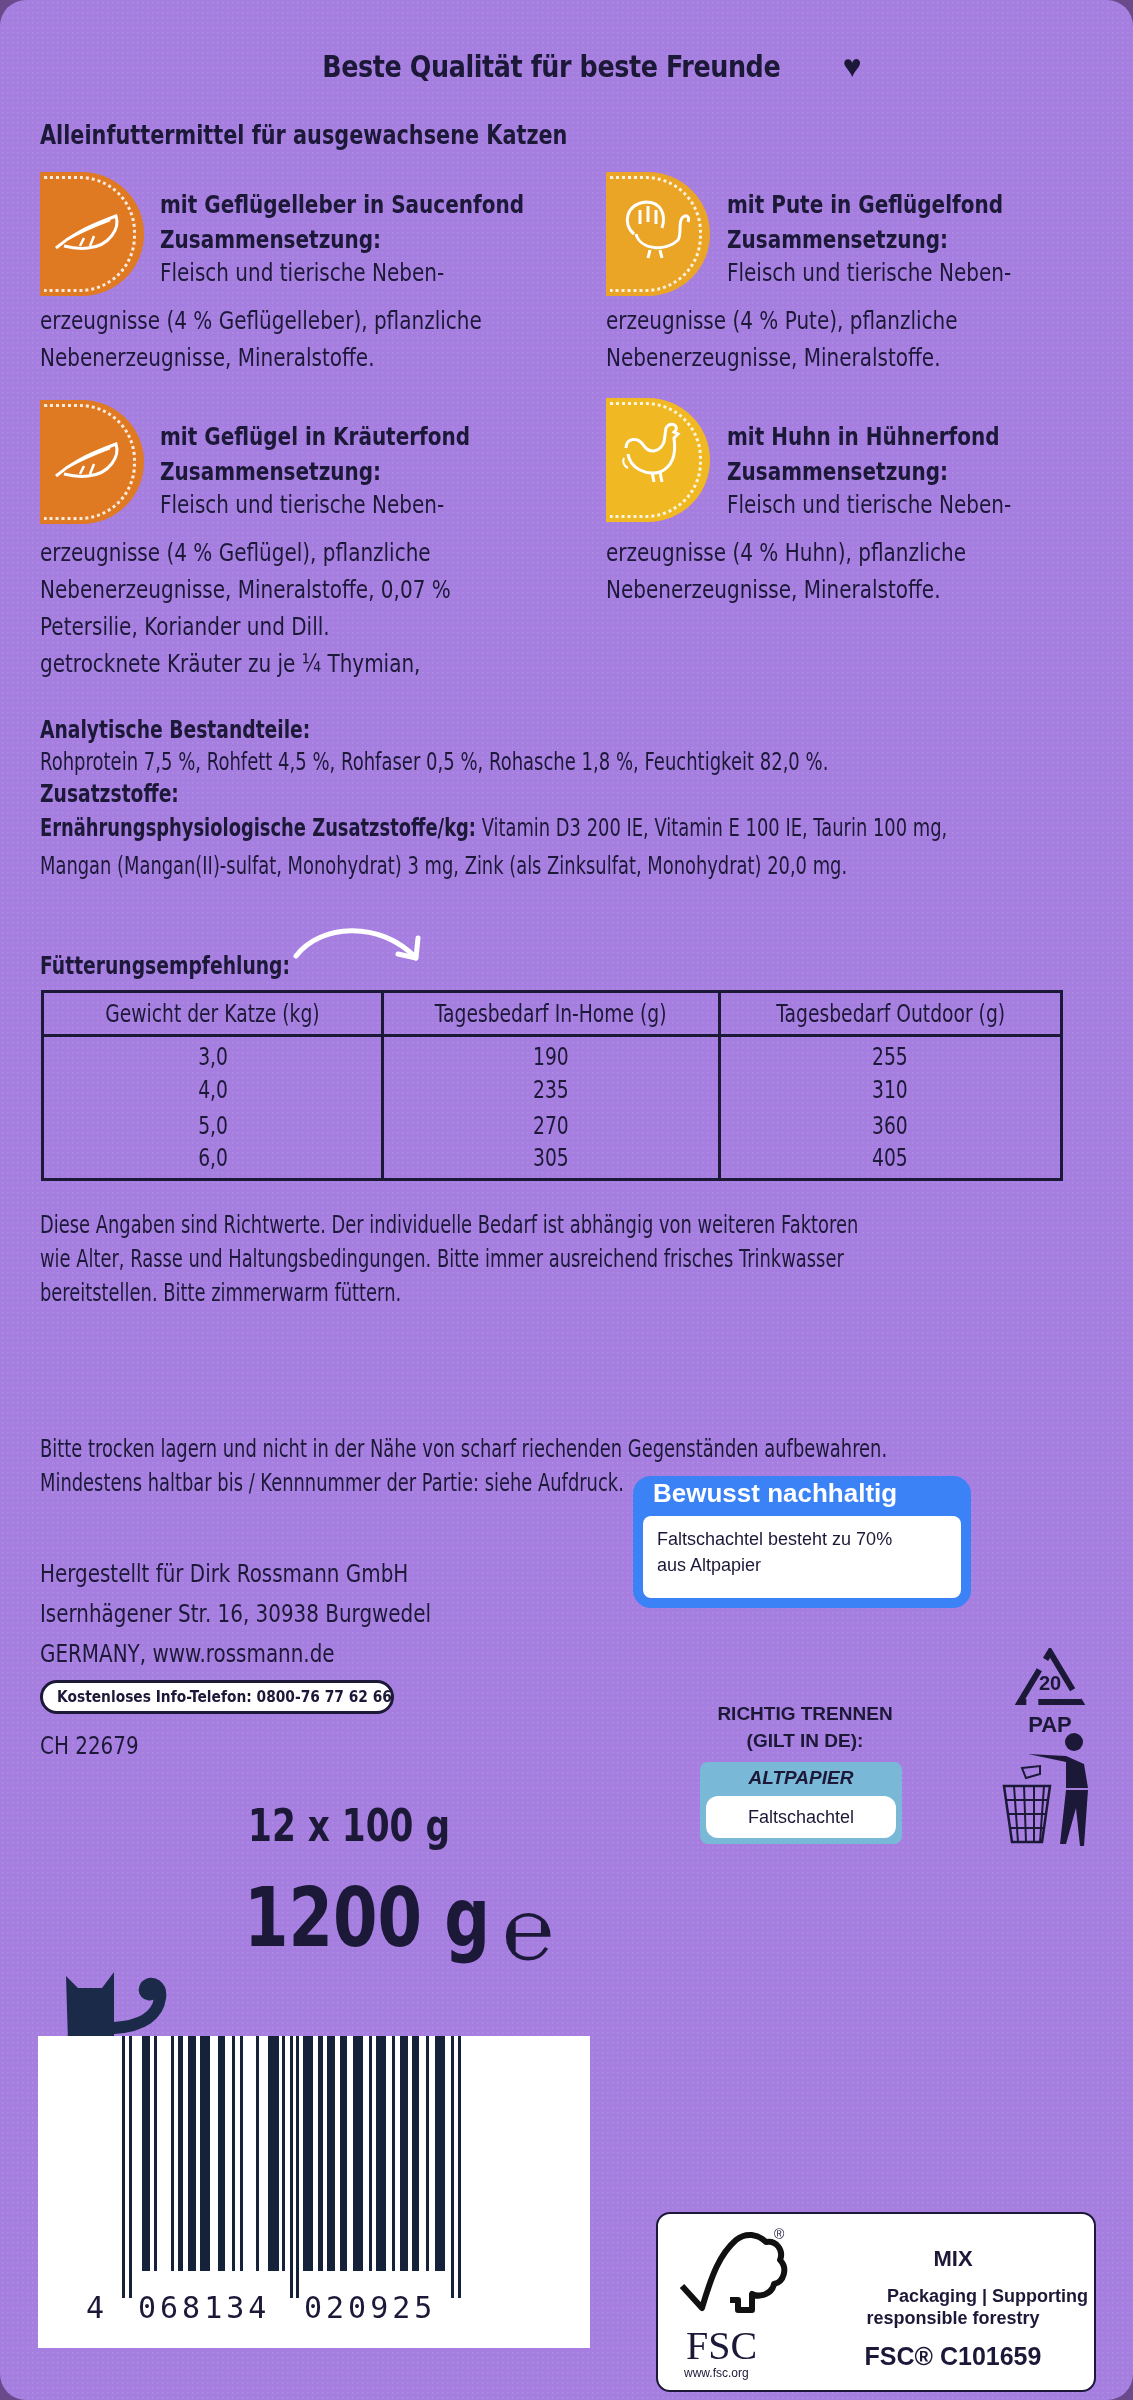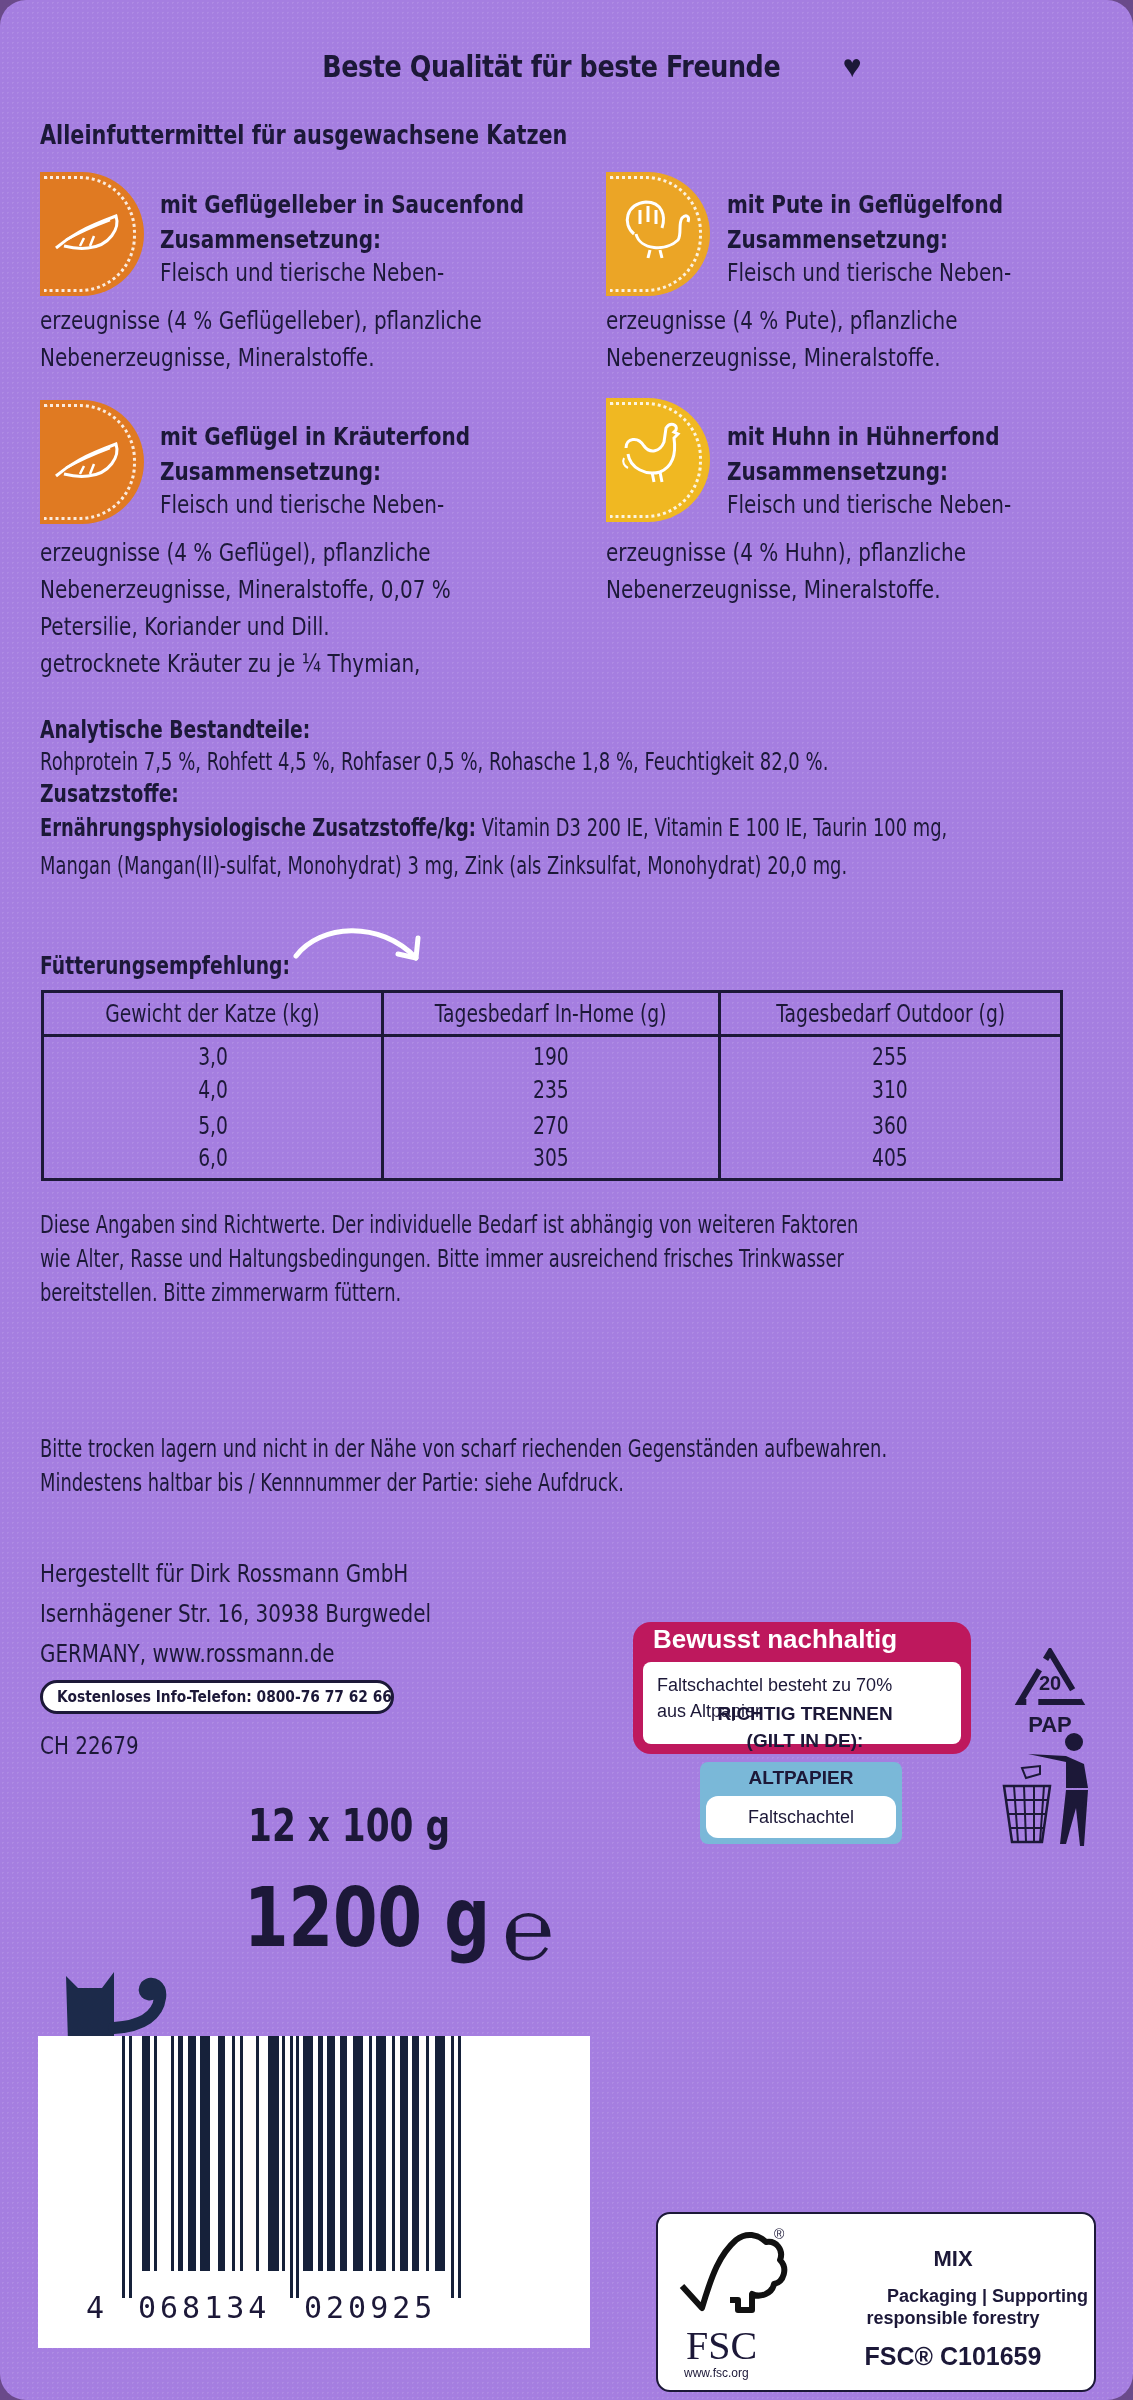--- a/index.html
+++ b/index.html
@@ -39,27 +39,27 @@
   table.feed thead th { border-bottom: 3px solid #1c1838; height: 44px; }
   table.feed td { height: 36px; }
   table.feed tbody tr:first-child td { padding-top: 6px; }
   table.feed tbody tr:last-child td { padding-bottom: 6px; }
   .cell { display: inline-block; transform: scaleX(0.78); }
   .phone {
     left: 40px; top: 1680px; width: 354px; height: 34px; border: 3px solid #1c1838; border-radius: 17px;
     background: #ffffff; font-size: 15px; font-weight: bold; padding-left: 14px; line-height: 28px;
   }
   .sustain {
-    left: 633px; top: 1622px; width: 338px; height: 132px; background: #be185d; border-radius: 18px;
+    left: 633px; top: 1476px; width: 338px; height: 132px; background: #3b82f6; border-radius: 18px;
   }
   .sustain .head { position: absolute; left: 20px; top: 2px; color: #ffffff; font-weight: bold; font-size: 26px; }
   .sustain .box { position: absolute; left: 10px; top: 40px; width: 318px; height: 82px; background: #ffffff; border-radius: 8px; padding: 10px 14px; font-size: 18px; line-height: 26px; color: #1c1838; }
   .trennen { left: 680px; top: 1700px; width: 250px; text-align: center; font-weight: bold; font-size: 19px; line-height: 27px; }
   .altpapier { left: 700px; top: 1762px; width: 202px; height: 82px; background: #7ab8d8; border-radius: 8px; }
-  .altpapier .h { position: absolute; top: 5px; left: 0; width: 202px; text-align: center; font-weight: bold; font-size: 19px; }
+  .altpapier .h { position: absolute; top: 5px; left: 0; width: 202px; text-align: center; font-weight: bold; font-size: 19px; font-style: italic; }
   .altpapier .b { position: absolute; left: 6px; top: 34px; width: 190px; height: 42px; background: #ffffff; border-radius: 12px; text-align: center; font-size: 18px; line-height: 42px; }
   .weight-small { left: 248px; top: 1800px; font-size: 44px; font-weight: bold; }
   .weight-big { left: 244px; top: 1870px; font-size: 82px; font-weight: bold; }
   .barcode { left: 38px; top: 2036px; width: 552px; height: 312px; background: #ffffff; }
   .fsc { left: 656px; top: 2212px; width: 440px; height: 180px; background: #ffffff; border: 2px solid #1c1838; border-radius: 14px; }
 </style>
 </head>
 <body>
 
 <div class="panel"></div>

